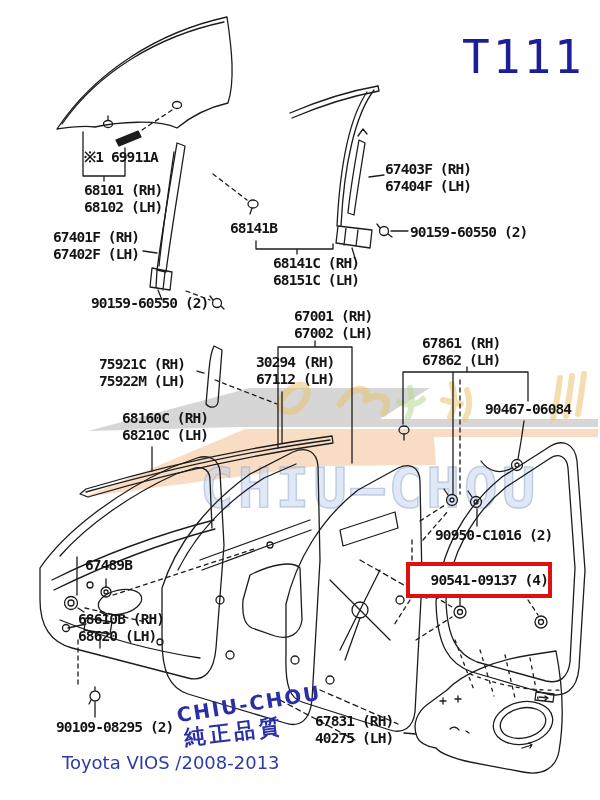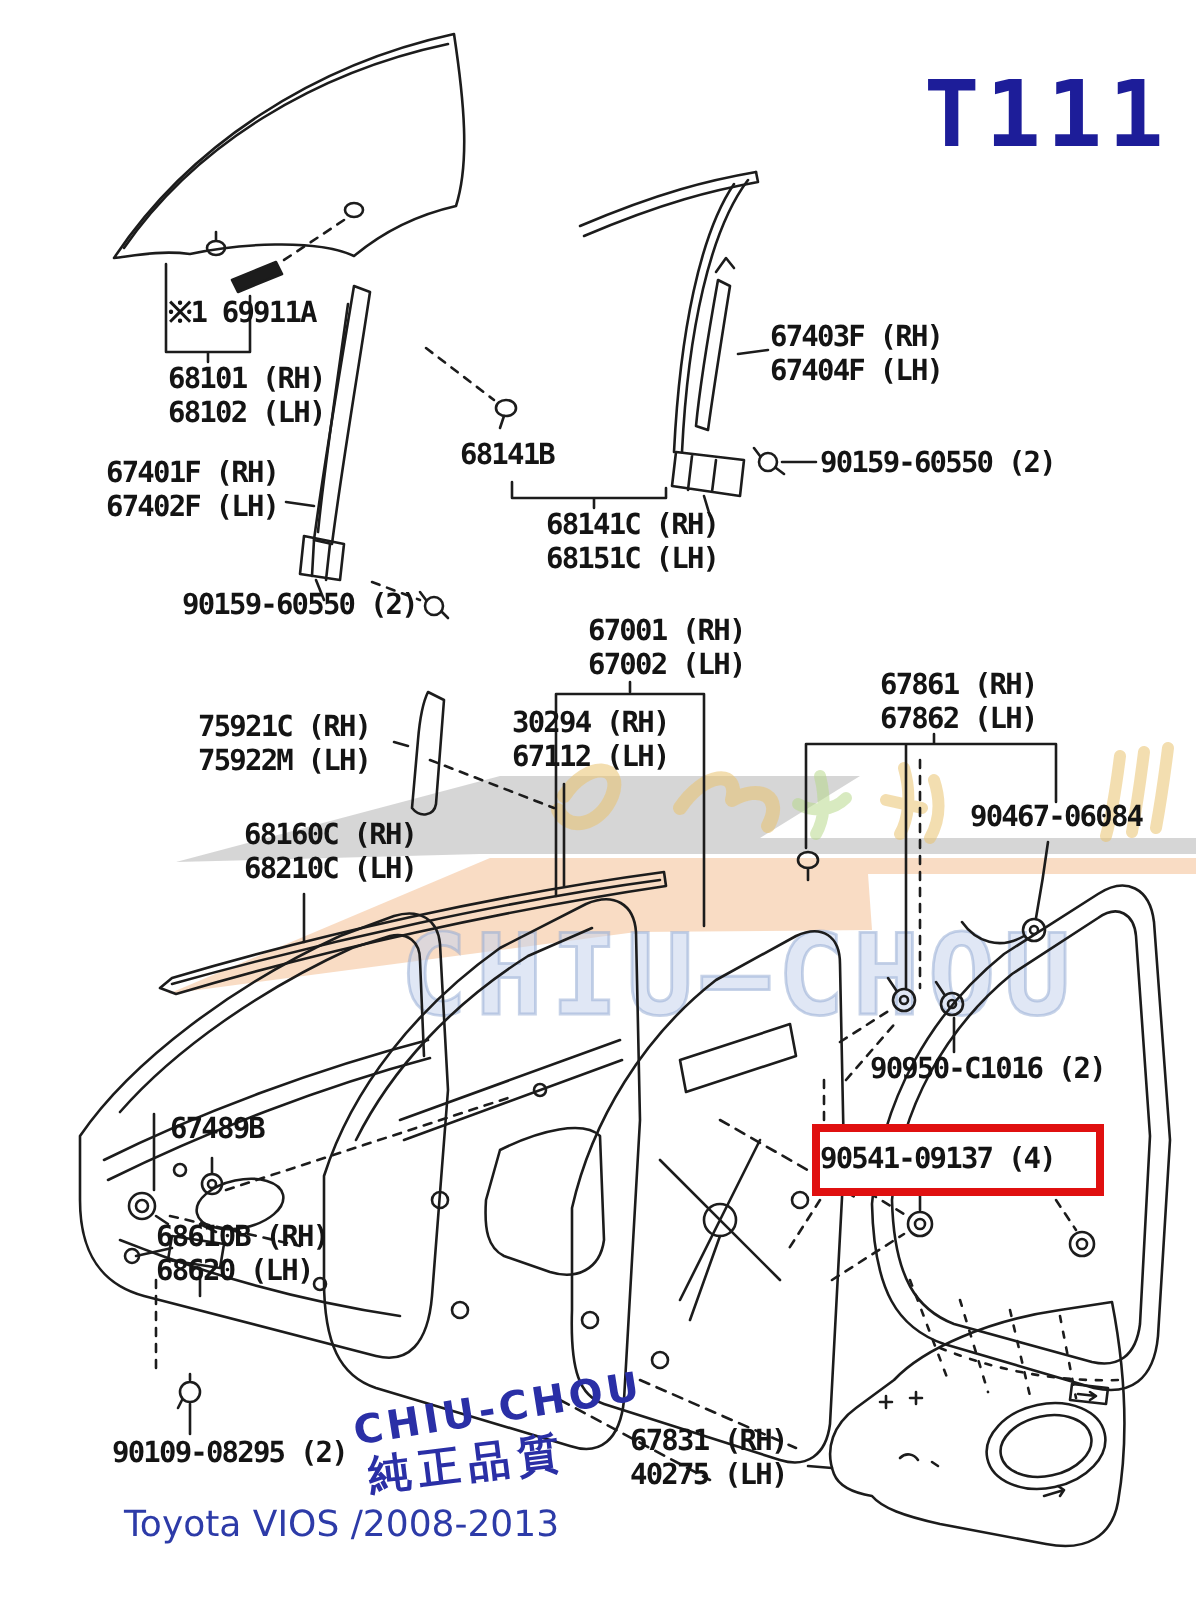--- a/index.html
+++ b/index.html
@@ -6,27 +6,27 @@
   #stage{
     position:relative;width:600px;height:800px;background:#ffffff;overflow:hidden;
     font-family:"DejaVu Sans Mono","Liberation Mono",monospace;
   }
   #lineart{position:absolute;left:0;top:0;}
   .lbl{
     position:absolute;color:#141414;font-weight:bold;font-size:14.5px;
     line-height:16.5px;letter-spacing:-0.9px;white-space:nowrap;
   }
   .code{
-    position:absolute;left:462px;top:32px;color:#1d1d99;font-weight:bold;
+    position:absolute;left:462px;top:32px;color:#1d1d99;font-weight:normal;
     font-size:46px;letter-spacing:3px;line-height:50px;
   }
   .hlbox{
     position:absolute;left:406px;top:562px;width:138px;height:28px;
     border:4px solid #e01010;background:#ffffff;display:flex;align-items:center;
-    justify-content:flex-start;
+    justify-content:flex-end;
   }
   .hlbox .lblin{color:#141414;font-weight:bold;font-size:14.5px;letter-spacing:-0.9px;white-space:nowrap;}
   .wm-brand{
     position:absolute;left:176px;top:692px;color:#2a2fa6;font-weight:bold;
     font-size:20px;letter-spacing:2px;transform:rotate(-9deg);
     font-family:"DejaVu Sans","Liberation Sans",sans-serif;white-space:nowrap;
   }
   .wm-quality{
     position:absolute;left:184px;top:718px;color:#2a2fa6;font-weight:bold;
     font-size:21px;letter-spacing:4px;transform:rotate(-7deg);
@@ -259,21 +259,21 @@
     <div>68141C (RH)</div>
     <div>68151C (LH)</div>
   </div>
   <div class="lbl" style="left:91px;top:295px">
     <div>90159-60550 (2)</div>
   </div>
   <div class="lbl" style="left:294px;top:308px">
     <div>67001 (RH)</div>
     <div>67002 (LH)</div>
   </div>
-  <div class="lbl" style="left:440px;top:335px">
+  <div class="lbl" style="left:422px;top:335px">
     <div>67861 (RH)</div>
     <div>67862 (LH)</div>
   </div>
   <div class="lbl" style="left:99px;top:356px">
     <div>75921C (RH)</div>
     <div>75922M (LH)</div>
   </div>
   <div class="lbl" style="left:256px;top:354px">
     <div>30294 (RH)</div>
     <div>67112 (LH)</div>

